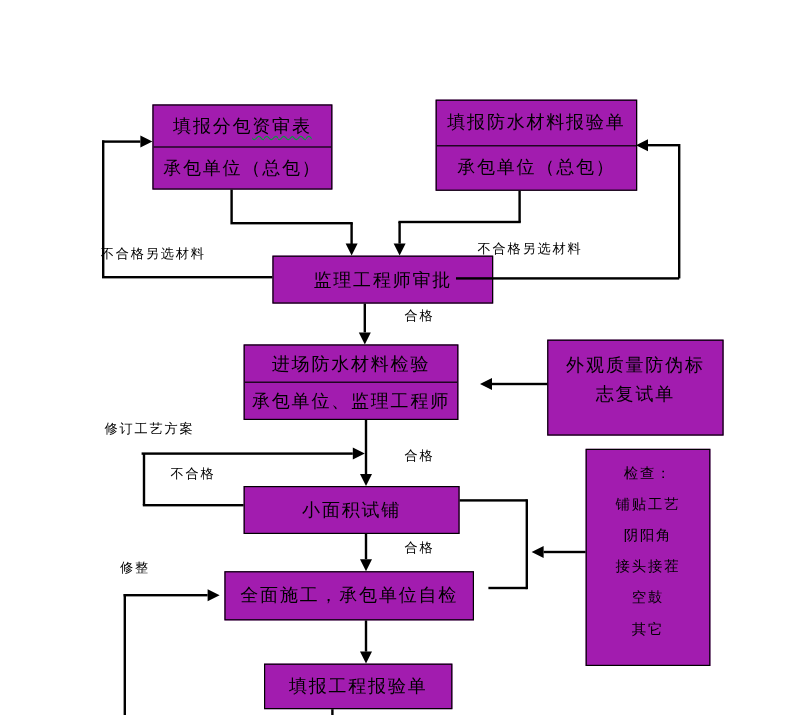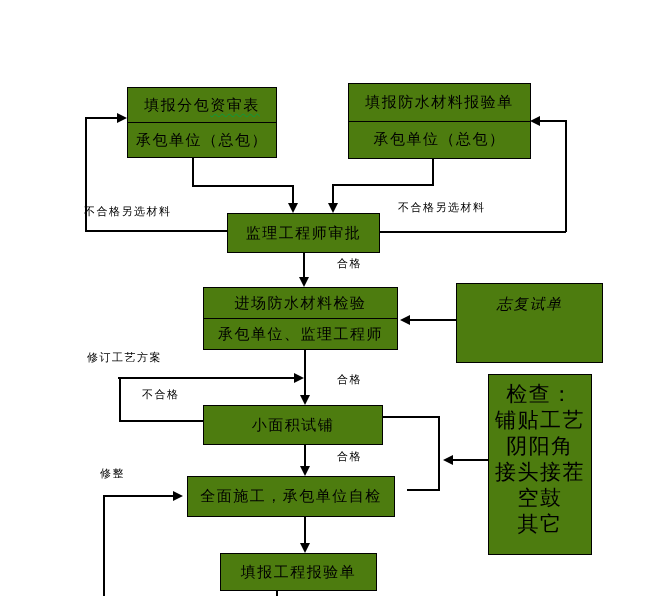--- a/index.html
+++ b/index.html
@@ -6,21 +6,21 @@
   #canvas{
     position:relative;width:668px;height:596px;background:#ffffff;
     font-family:"Liberation Serif","DejaVu Serif",serif;color:#000;
     overflow:hidden;
   }
   .title{
     position:absolute;top:6px;left:0;width:668px;text-align:center;
     font-size:19px;font-weight:bold;letter-spacing:3px;
   }
   .box{
-    position:absolute;border:1.5px solid #000;background:#4d7c0f;
+    position:absolute;border:1.5px solid #000;background:#a21caf;
     box-sizing:border-box;display:flex;flex-direction:column;
   }
   .box .row{
     flex:1;display:flex;align-items:center;justify-content:center;
     font-size:15px;letter-spacing:1.5px;white-space:nowrap;
   }
   .box .row.divided{border-top:1.5px solid #000;}
   .single{align-items:center;justify-content:center;flex-direction:row;
     font-size:15px;letter-spacing:1.5px;white-space:nowrap;display:flex;}
   .lbl{
@@ -29,51 +29,52 @@
   .ln{position:absolute;background:#000;display:block;}
   .arr{position:absolute;width:0;height:0;display:block;}
   .arr.down{border-left:5px solid transparent;border-right:5px solid transparent;border-top:10px solid #000;}
   .arr.right{border-top:5px solid transparent;border-bottom:5px solid transparent;border-left:10px solid #000;}
   .arr.left{border-top:5px solid transparent;border-bottom:5px solid transparent;border-right:10px solid #000;}
   .wavy{
     text-decoration:underline;text-decoration-style:wavy;
     text-decoration-color:#0a9a3c;text-decoration-thickness:1px;
     text-underline-offset:3px;
   }
-  .check-box{font-size:21px;letter-spacing:1.5px;text-align:center;
+  .check-box{font-size:12px;letter-spacing:1.5px;text-align:center;
     display:block;padding-top:6px;line-height:26px;}
 </style>
 </head>
 <body>
 
 <div id="canvas">
 
 
   <div class="box" style="left:127px;top:87px;width:150px;height:71px;">
     <div class="row">
       <span>填报分包</span>
         <span class="wavy">资审表</span>
     </div>
     <div class="row divided">承包单位（总包）</div>
   </div>
 
-  <div class="box" style="left:348px;top:83px;width:183px;height:76px;">
+  <div class="box" style="left:363px;top:83px;width:168px;height:76px;">
     <div class="row">填报防水材料报验单</div>
     <div class="row divided">承包单位（总包）</div>
   </div>
 
-  <div class="box single" style="left:227px;top:213px;width:153px;height:40px;">监理工程师审批</div>
+  <div class="box single" style="left:227px;top:213px;width:184px;height:40px;">监理工程师审批</div>
 
-  <div class="box" style="left:203px;top:287px;width:195px;height:63px;">
+  <div class="box" style="left:203px;top:287px;width:179px;height:63px;">
     <div class="row">进场防水材料检验</div>
     <div class="row divided">承包单位、监理工程师</div>
   </div>
 
   <div class="box" style="left:456px;top:283px;width:147px;height:80px;padding-top:8px;">
-    <div class="row" style="flex:0 0 24px;font-style:italic;">志复试单</div>
+    <div class="row" style="flex:0 0 24px;">外观质量防伪标</div>
+    <div class="row" style="flex:0 0 24px;">志复试单</div>
   </div>
 
   <div class="box single" style="left:203px;top:405px;width:180px;height:40px;">小面积试铺</div>
 
   <div class="box single" style="left:187px;top:476px;width:208px;height:41px;">全面施工，承包单位自检</div>
 
   <div class="box check-box" style="left:488px;top:374px;width:104px;height:181px;">
     <div>检查：</div>
     <div>铺贴工艺</div>
     <div>阴阳角</div>

